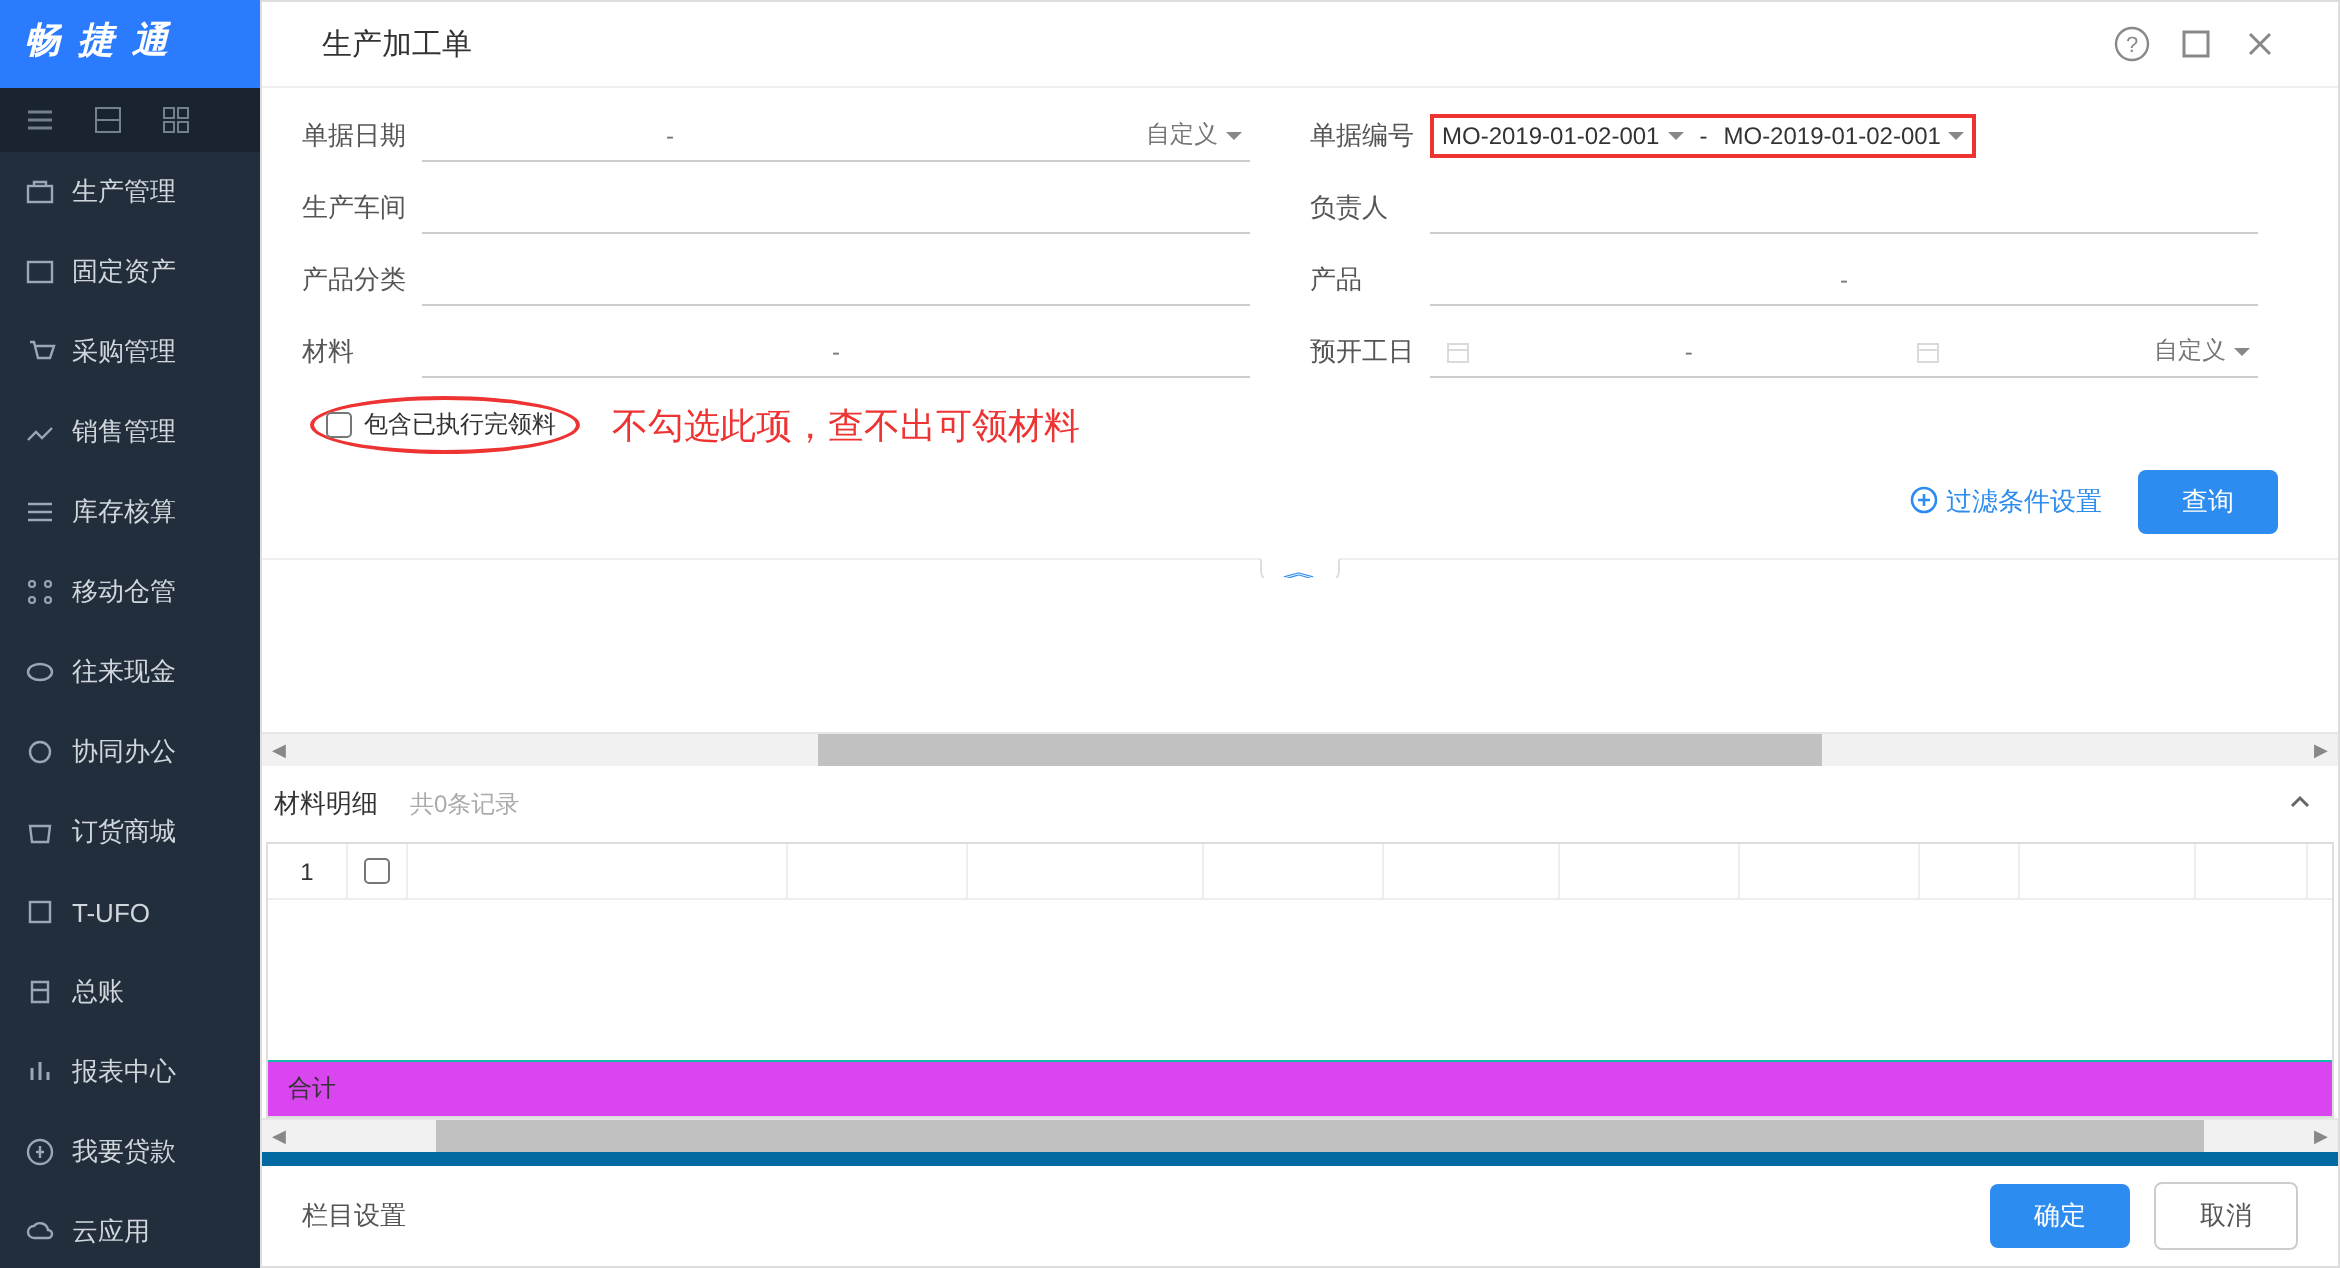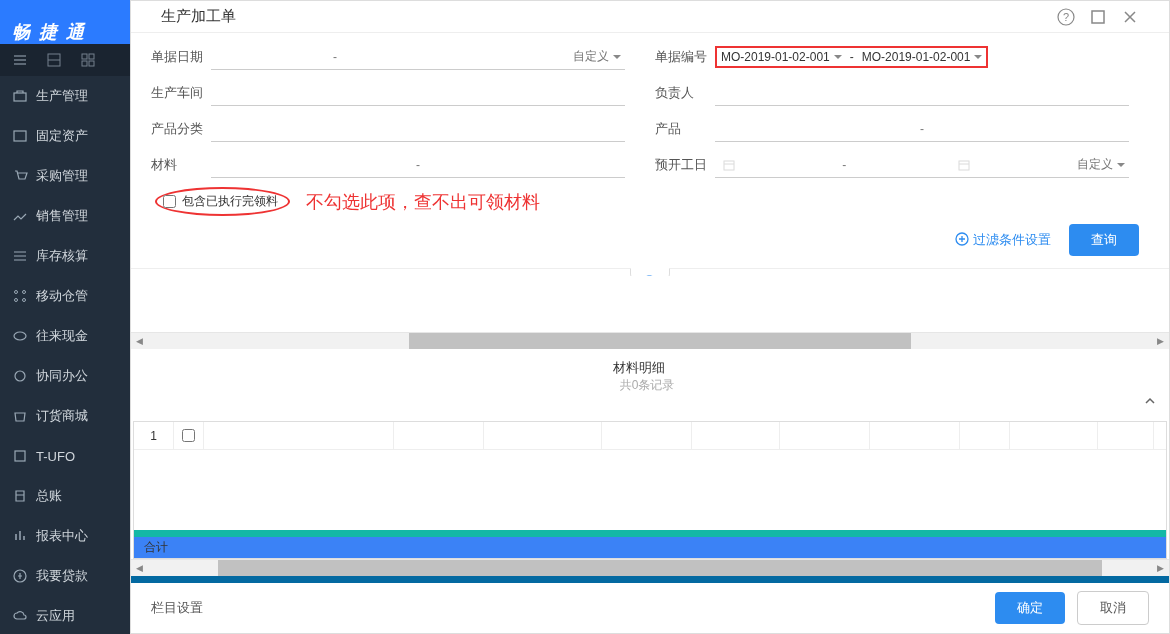--- a/index.html
+++ b/index.html
@@ -1,20 +1,20 @@
 <!DOCTYPE html>
 <html><head>
 <meta charset="utf-8">
 <style>
 * { box-sizing: border-box; margin: 0; padding: 0; }
 body { font-family: "Microsoft YaHei", Arial, sans-serif; font-size: 12px; color: #333; background: #fff; overflow: hidden; width: 1170px; height: 634px; position: relative; }
 
 
 .sidebar { position: absolute; left: 0; top: 0; width: 130px; height: 634px; background: #222e3c; color: #b8c2cc; }
-.sidebar-logo { height: 44px; background: #2b7bff; padding: 20px 12px; font-size: 18px; font-weight: bold; font-style: italic; color: #fff; letter-spacing: 2px; }
+.sidebar-logo { height: 44px; background: #2b7bff; padding: 8px 12px; font-size: 18px; font-weight: bold; font-style: italic; color: #fff; letter-spacing: 2px; }
 .sidebar-toolbar { height: 32px; background: #1a2430; display: flex; align-items: center; padding: 0 12px; gap: 18px; }
 .sidebar-toolbar-icon { width: 16px; height: 16px; opacity: 0.7; }
 .sidebar-menu-item { height: 40px; display: flex; align-items: center; padding: 0 12px; gap: 8px; color: #d0d6dc; cursor: pointer; }
 .sidebar-menu-icon { width: 16px; height: 16px; flex-shrink: 0; display: flex; align-items: center; justify-content: center; }
 .sidebar-menu-icon svg { stroke: #9aa8b5; fill: none; }
 .sidebar-menu-label { font-size: 13px; }
 
 
 .dialog { position: absolute; left: 130px; top: 0; right: 0; bottom: 0; background: #fff; border: 1px solid #ddd; display: flex; flex-direction: column; }
 .dialog-titlebar { height: 44px; display: flex; align-items: center; padding: 0 30px; border-bottom: 1px solid #eee; }
@@ -49,32 +49,32 @@
 .collapse-chev span { color: #2d8cf0; font-size: 10px; transform: scaleX(1.8); }
 
 
 .blank-scroll { height: 78px; background: #fff; position: relative; margin: 0 2px; }
 .hscroll { height: 17px; background: #f1f1f1; border-top: 1px solid #e6e6e6; display: flex; align-items: center; position: relative; }
 .hscroll-arrow { width: 17px; height: 17px; display: flex; align-items: center; justify-content: center; color: #888; font-size: 9px; }
 .hscroll-track { flex: 1; height: 100%; position: relative; }
 .hscroll-thumb { position: absolute; height: 100%; background: #c1c1c1; }
 
 
-.section-header { display: flex; align-items: center; padding: 10px 12px 10px 6px; flex-direction: column; }
+.section-header { display: flex; align-items: center; padding: 10px 12px 10px 6px; }
 .section-title { font-size: 13px; color: #333; margin-right: 16px; }
 .section-count { font-size: 12px; color: #aaa; }
 .section-collapse { margin-left: auto; cursor: pointer; }
 
 .grid-wrap { border: 1px solid #ddd; margin: 0 2px; }
 .grid-header { display: flex; background: #f5f5f5; border-bottom: 1px solid #ddd; height: 30px; }
 .grid-header-cell { border-right: 1px solid #ddd; display: flex; align-items: center; justify-content: center; font-size: 12px; color: #555; padding: 0 4px; }
 .grid-body { background: #fff; }
 .grid-row { display: flex; height: 28px; border-bottom: 1px solid #eee; }
 .grid-cell { border-right: 1px solid #eee; display: flex; align-items: center; justify-content: center; font-size: 12px; }
-.grid-total-row { display: flex; height: 28px; border-top: 7px solid #14b8a6; background: #3b82f6; }
+.grid-total-row { display: flex; height: 28px; border-top: 1px solid #14b8a6; background: #d946ef; }
 .grid-total-label { padding-left: 10px; display: flex; align-items: center; font-size: 12px; }
 
 .w-seq { width: 40px; }
 .w-chk { width: 30px; }
 .w-jgdh { width: 190px; }
 .w-cpbm { width: 90px; }
 .w-cpmc { width: 118px; }
 .w-clbm { width: 90px; }
 .w-klsl { width: 88px; }
 .w-clmc { width: 90px; }

